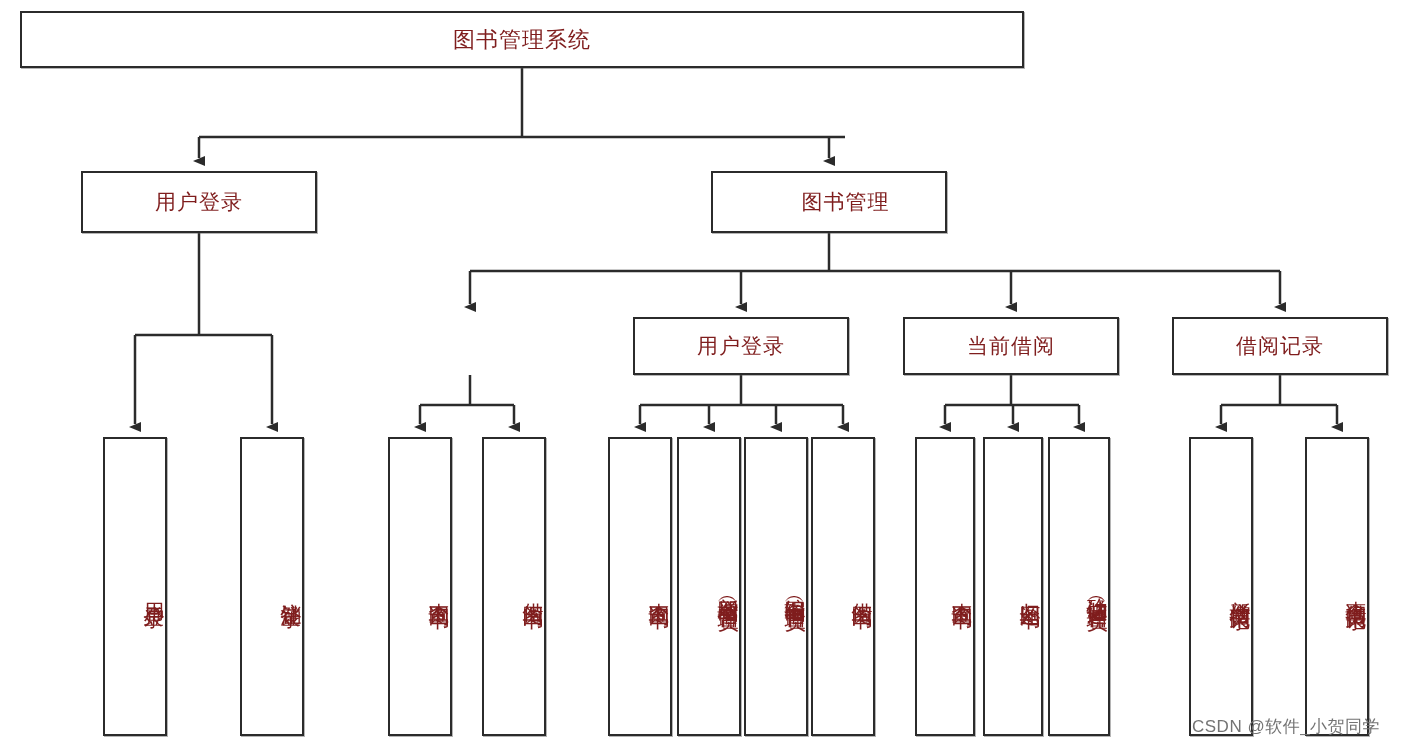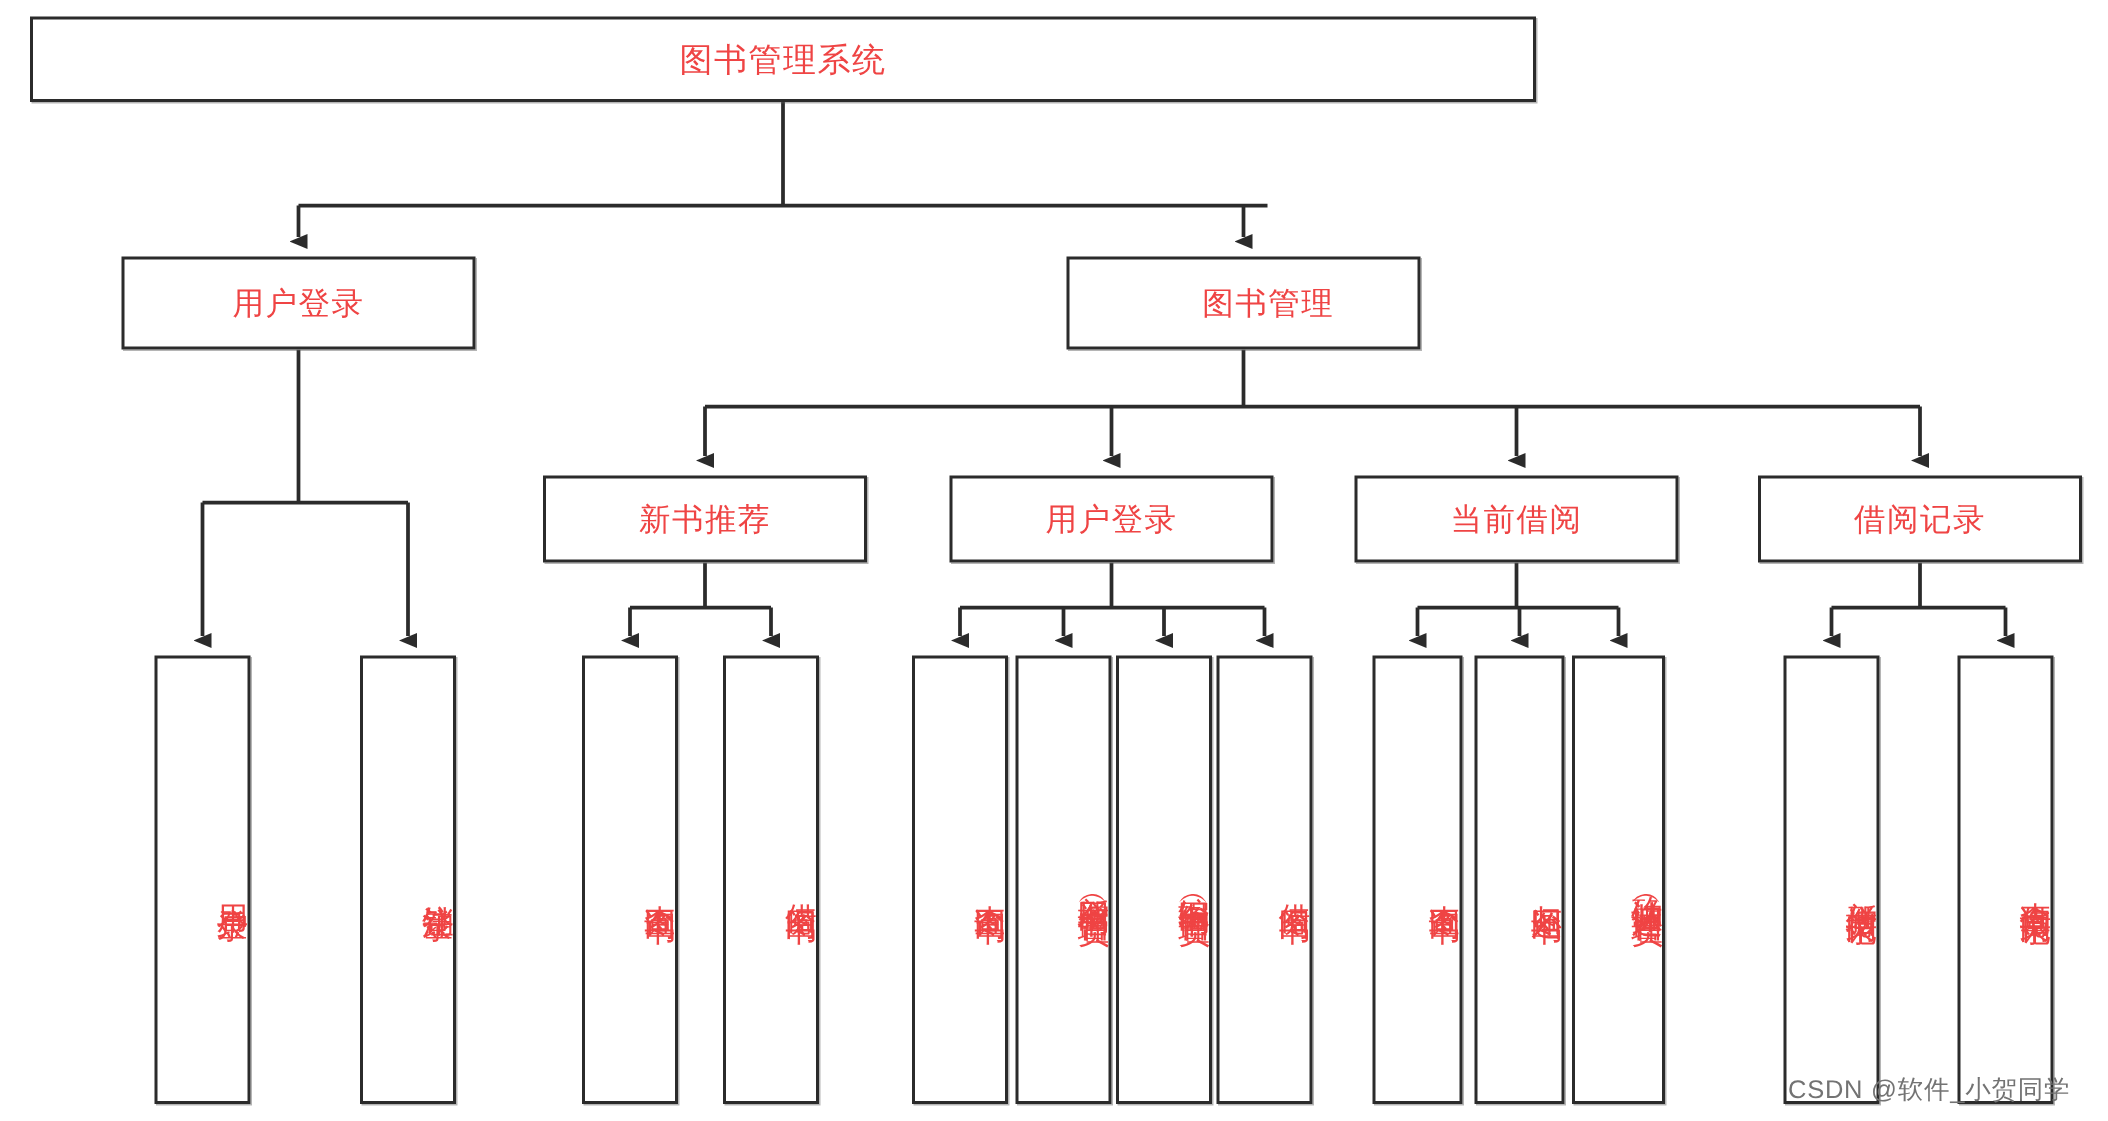--- a/index.html
+++ b/index.html
@@ -29,21 +29,21 @@
     pointer-events: none;
   }
   .node {
     position: absolute;
     box-sizing: border-box;
     border: 2px solid #2b2b2b;
     background: #ffffff;
     display: flex;
     align-items: center;
     justify-content: center;
-    color: #ef4444;
+    color: #7f1d1d;
     box-shadow: 1px 1px 0 rgba(90,90,90,0.45);
   }
   .node.h {
     font-size: 21px;
     letter-spacing: 1px;
   }
   .node.v {
     writing-mode: vertical-rl;
     text-orientation: upright;
     font-size: 21px;
@@ -129,23 +129,20 @@
     <span>图书管理系统</span>
   </div>
 
   <div class="node h" style="left:81px; top:171px; width:236px; height:62px;">
     <span>用户登录</span>
   </div>
   <div class="node h" style="left:711px; top:171px; width:236px; height:62px;padding-left:33px;">
     <span>图书管理</span>
   </div>
 
-  <div class="node h" style="left:362px; top:317px; width:216px; height:58px;">
-    <span>新书推荐</span>
-  </div>
   <div class="node h" style="left:633px; top:317px; width:216px; height:58px;">
     <span>用户登录</span>
   </div>
   <div class="node h" style="left:1172px; top:317px; width:216px; height:58px;">
     <span>借阅记录</span>
   </div>
   <div class="node h" style="left:903px; top:317px; width:216px; height:58px;">
     <span>当前借阅</span>
   </div>
 

